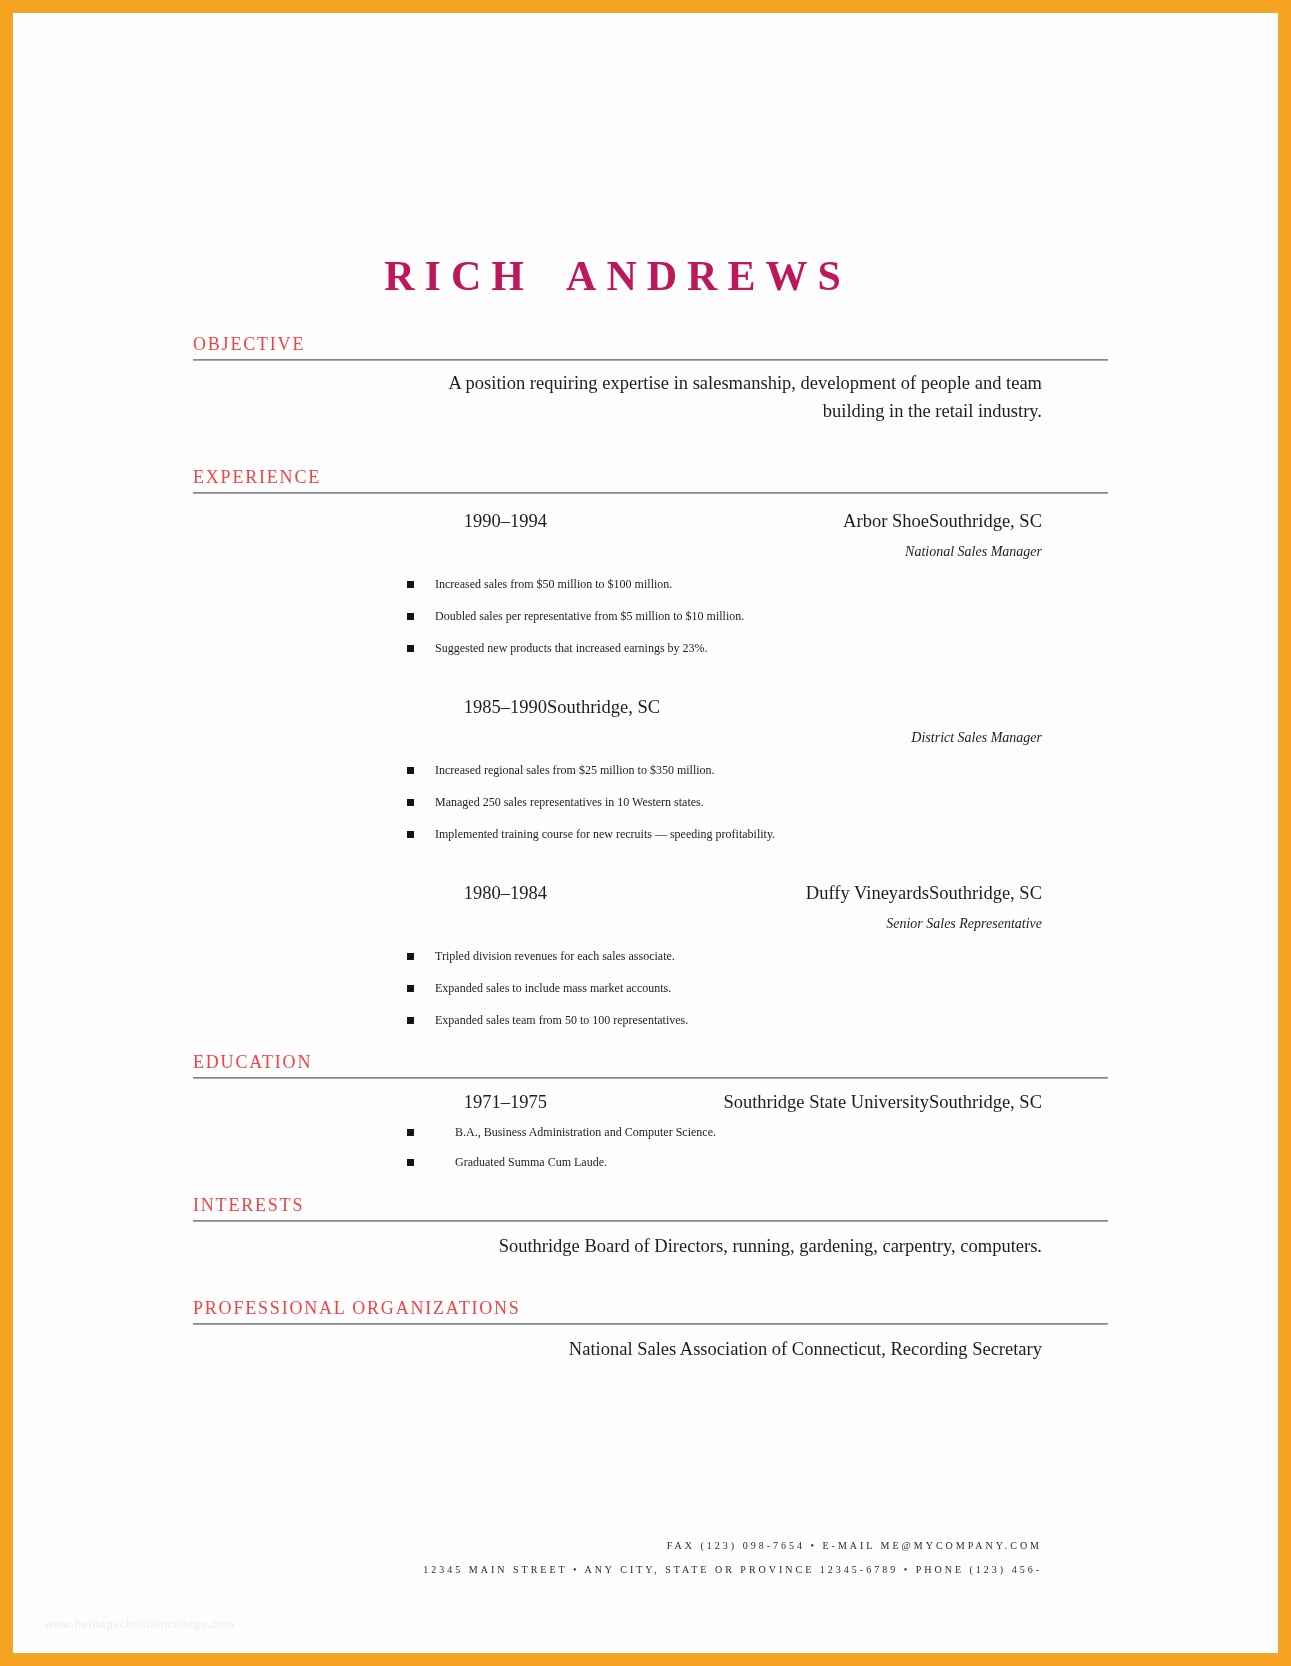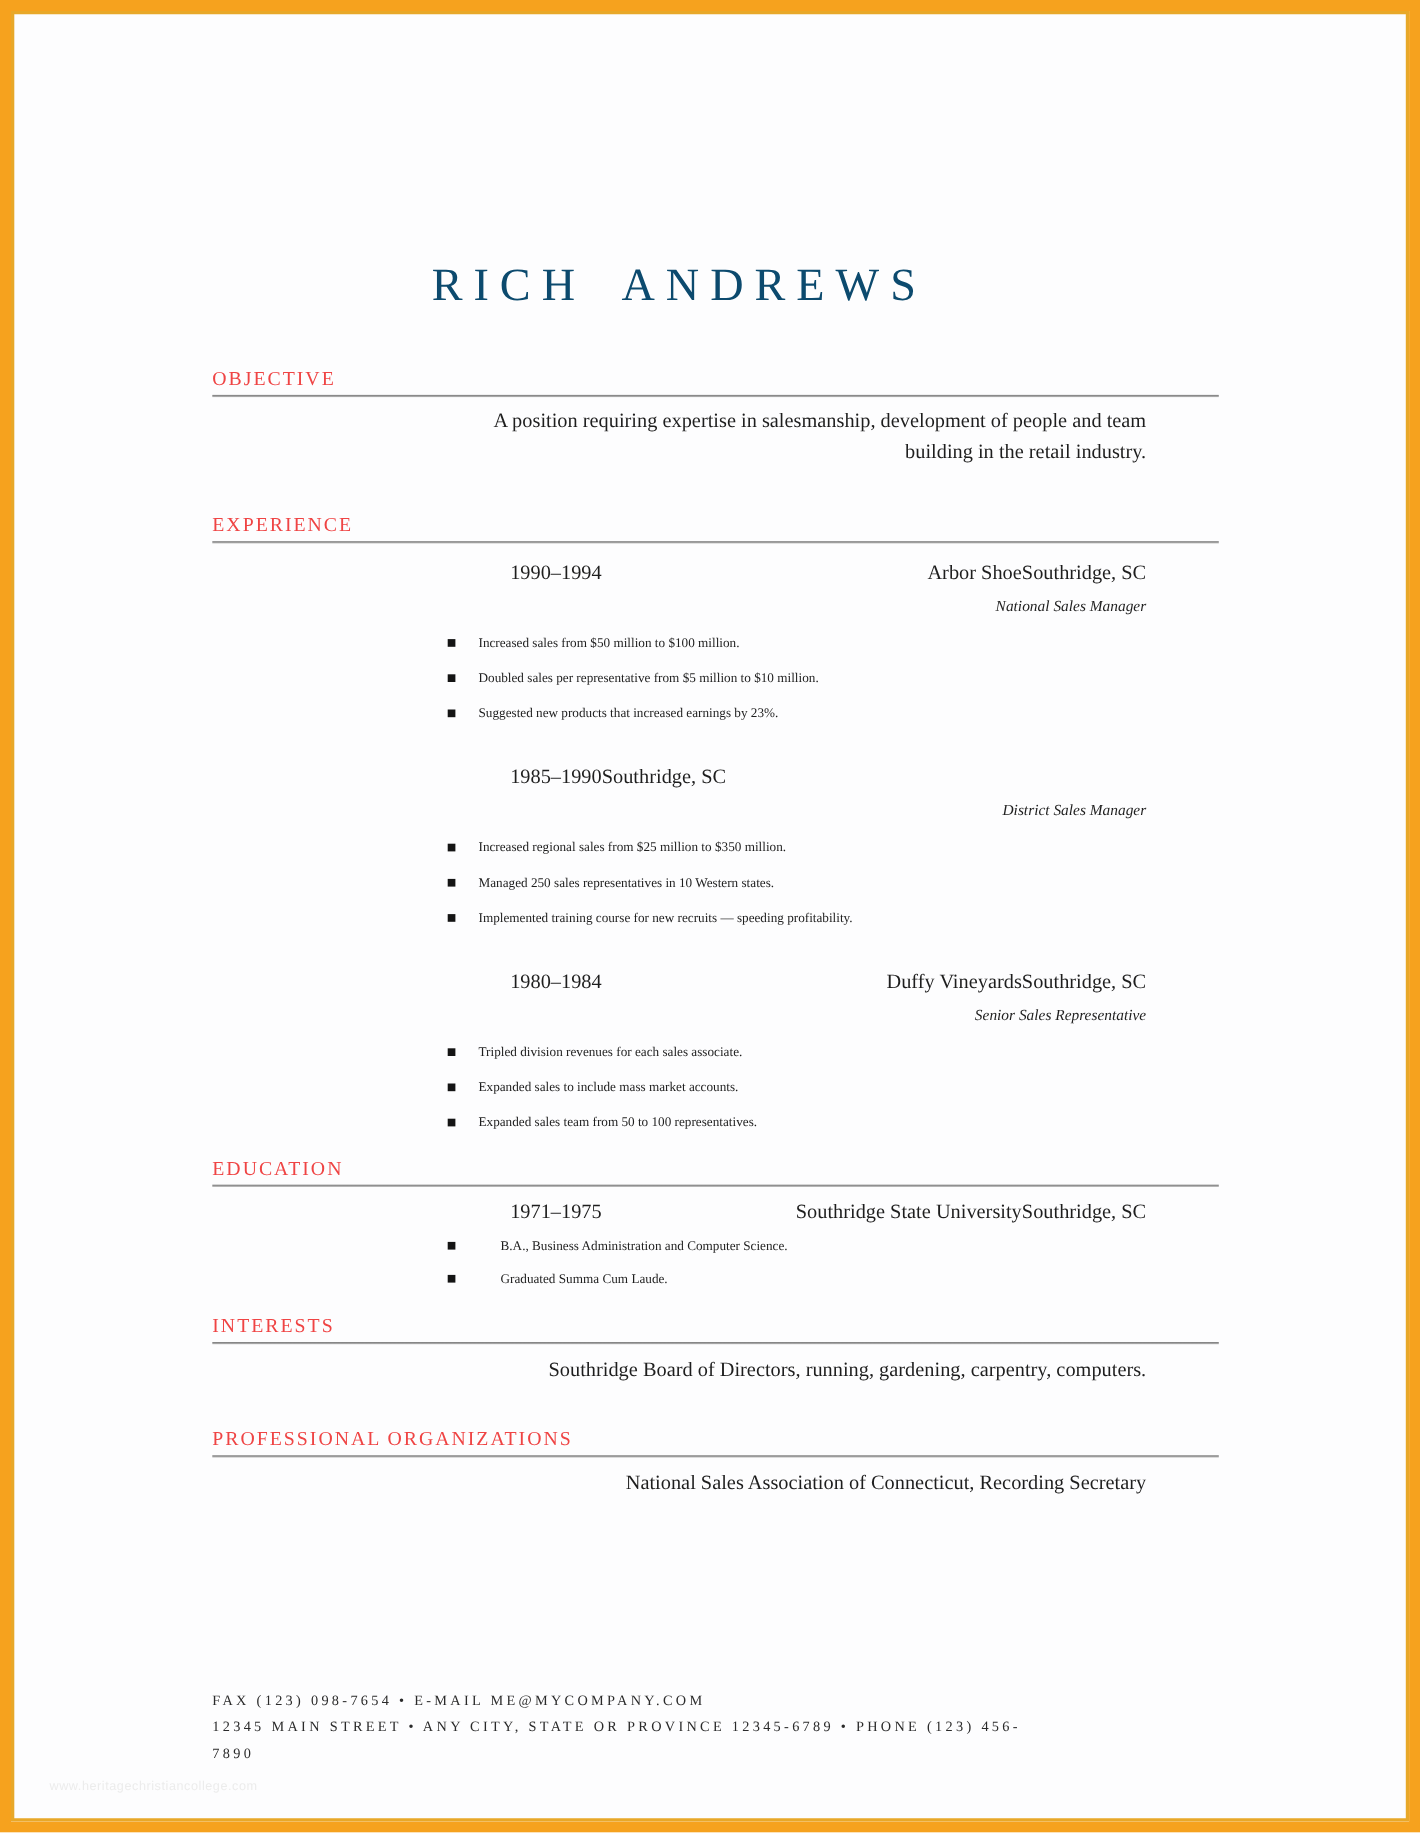--- a/index.html
+++ b/index.html
@@ -8,25 +8,25 @@
     width:1291px;height:1666px;
     box-sizing:border-box;
     background:#fdfdfe;
     border:10px solid #f6a21e;
     box-shadow:inset 0 0 0 3px #e8a829;
     font-family:"Liberation Serif", serif;
     color:#1e1e1e;
     overflow:hidden;
   }
   .doc-title{
-    position:absolute;left:183px;top:198px;width:849px;
+    position:absolute;left:183px;top:214px;width:849px;
     text-align:center;
-    font-size:42px;line-height:48px;font-weight:400;
+    font-size:42px;line-height:48px;font-weight:700;
     letter-spacing:10px;word-spacing:14px;
-    color:#0c4a6e;
+    color:#be185d;
     white-space:nowrap;
   }
   .section{position:absolute;left:183px;width:915px;}
   .sec-objective{top:322px;}
   .sec-experience{top:455px;}
   .sec-education{top:1040px;}
   .sec-interests{top:1183px;}
   .sec-organizations{top:1286px;}
   .sec-head{
     font-size:18px;line-height:24px;letter-spacing:1.8px;
@@ -47,22 +47,22 @@
   .bullets li{display:flex;font-size:12px;line-height:32px;}
   .bullets .sq{
     width:7px;height:7px;background:#141414;
     flex:none;align-self:center;margin-right:21px;margin-top:1px;
   }
   .edu-row{margin-top:8px;}
   .edu-bullets li{line-height:30px;gap:20px;}
   .footer{
     position:absolute;left:183px;top:1518px;width:849px;
     padding-top:6px;
-    text-align:left;
-    font-size:13px;line-height:24px;letter-spacing:3px;
+    text-align:right;
+    font-size:10px;line-height:24px;letter-spacing:3px;
     color:#2a2a2a;
   }
   .watermark{
     position:absolute;left:35px;top:1608px;
     font-family:"Liberation Sans", sans-serif;
     font-size:11.5px;color:#ececec;letter-spacing:0.5px;
   }
 </style>
 </head>
 <body>
@@ -189,18 +189,17 @@
     <div class="sec-head">PROFESSIONAL ORGANIZATIONS</div>
     <div class="rule"></div>
     <div class="body-indent">
       <p class="body-text single">National Sales Association of Connecticut, Recording Secretary</p>
     </div>
   </div>
 
   <div class="footer">
     <div>FAX (123) 098-7654 • E-MAIL ME@MYCOMPANY.COM</div>
     <div>12345 MAIN STREET • ANY CITY, STATE OR PROVINCE 12345-6789 • PHONE (123) 456-</div>
-    <div>7890</div>
   </div>
 
   <div class="watermark">www.heritagechristiancollege.com</div>
 
 </div>
 
 </body></html>

